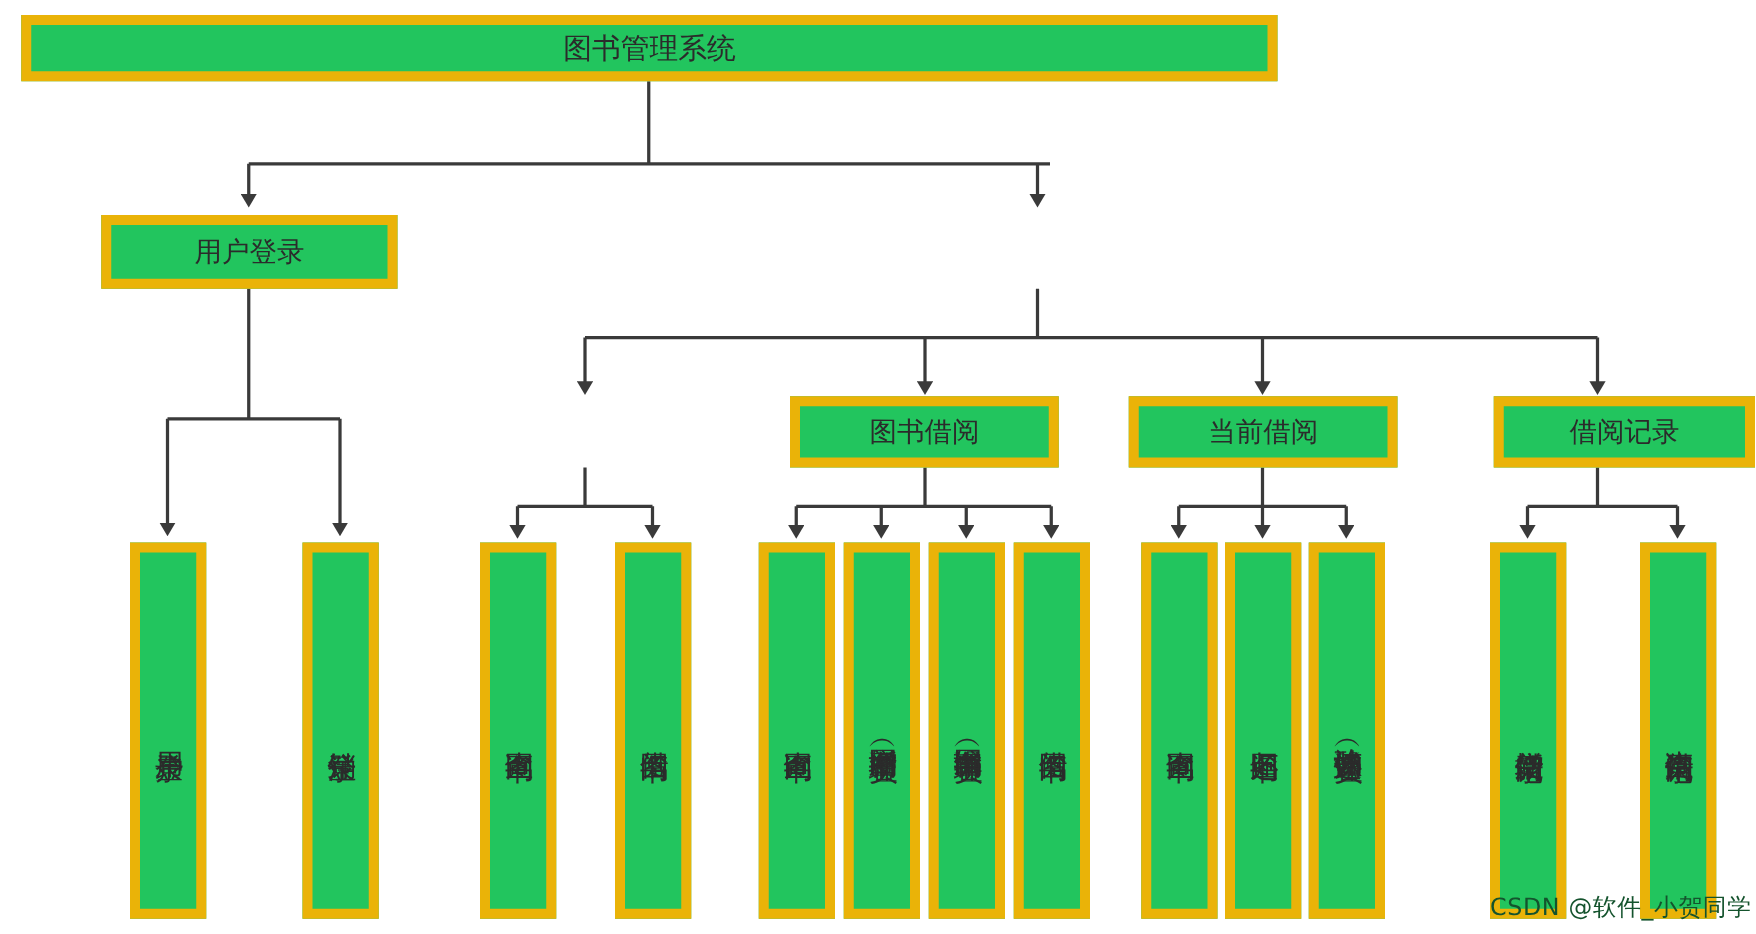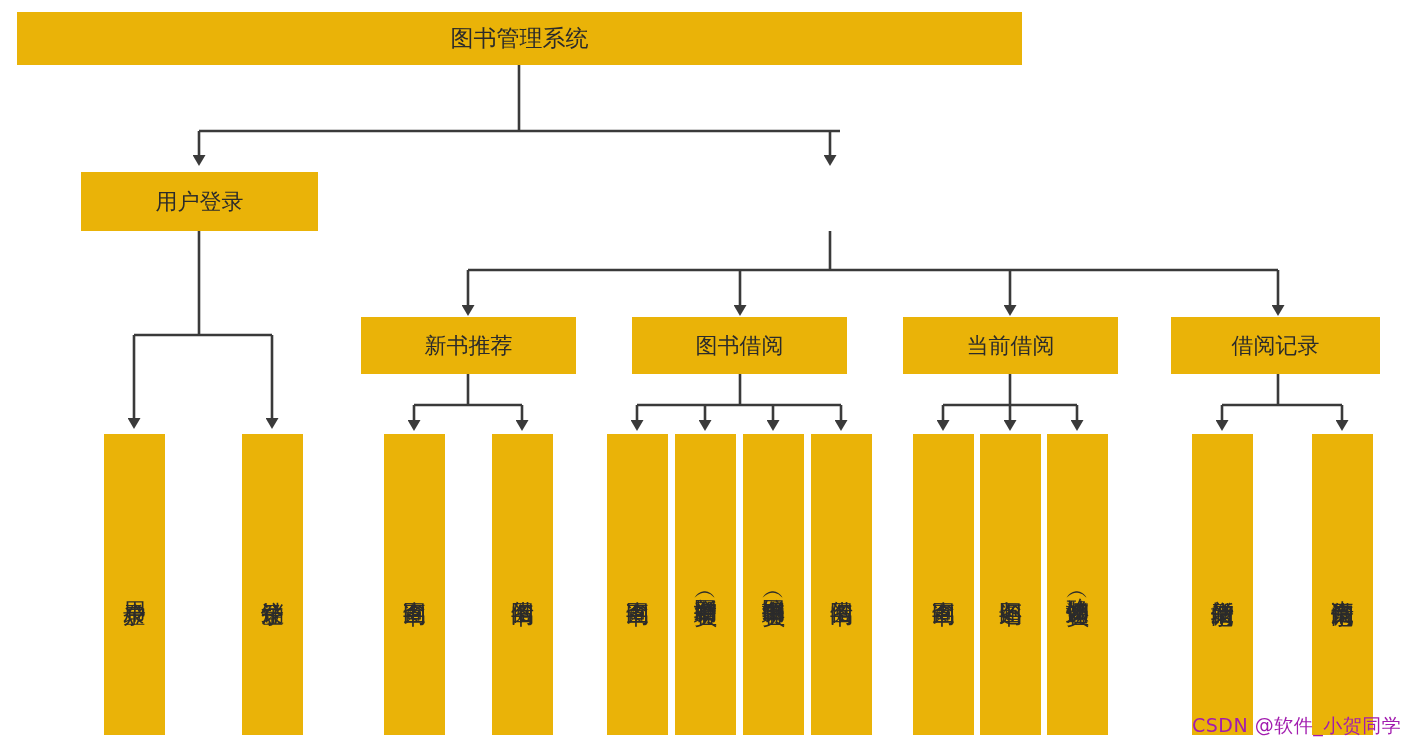--- a/index.html
+++ b/index.html
@@ -21,21 +21,21 @@
     position: absolute;
     left: 0;
     top: 0;
     width: 1405px;
     height: 747px;
     pointer-events: none;
   }
   .node {
     position: absolute;
     box-sizing: border-box;
-    background: #eab308;
+    background: #22c55e;
     border: 8px solid #eab308;
     display: flex;
     align-items: center;
     justify-content: center;
     color: #2b2b2b;
   }
   .node.root {
     font-size: 23px;
   }
   .node.level2 {
@@ -54,21 +54,21 @@
     letter-spacing: 1px;
     color: #2b2b2b;
     white-space: nowrap;
     text-align: center;
   }
   .watermark {
     position: absolute;
     left: 1192px;
     top: 713px;
     font-size: 19px;
-    color: #a21caf;
+    color: #14532d;
     white-space: nowrap;
     letter-spacing: 0.5px;
   }
 </style>
 </head>
 <body>
 
 <div id="canvas">
 
   <svg class="wires" viewBox="0 0 1405 747">
@@ -122,30 +122,27 @@
   </svg>
 
   <div class="node root" style="left:17px; top:12px; width:1005px; height:53px;">
     <span>图书管理系统</span>
   </div>
 
   <div class="node level2" style="left:81px; top:172px; width:237px; height:59px;">
     <span>用户登录</span>
   </div>
 
-  <div class="node level2" style="left:361px; top:317px; width:215px; height:57px;">
-    <span>新书推荐</span>
-  </div>
   <div class="node level2" style="left:903px; top:317px; width:215px; height:57px;">
     <span>当前借阅</span>
   </div>
   <div class="node level2" style="left:632px; top:317px; width:215px; height:57px;">
     <span>图书借阅</span>
   </div>
-  <div class="node level2" style="left:1171px; top:317px; width:209px; height:57px;">
+  <div class="node level2" style="left:1195px; top:317px; width:209px; height:57px;">
     <span>借阅记录</span>
   </div>
 
   <div class="node leaf" style="left:104px; top:434px; width:61px; height:301px;">
     <span class="vlabel">用户登录</span>
   </div>
   <div class="node leaf" style="left:242px; top:434px; width:61px; height:301px;">
     <span class="vlabel">注销登录</span>
   </div>
 

